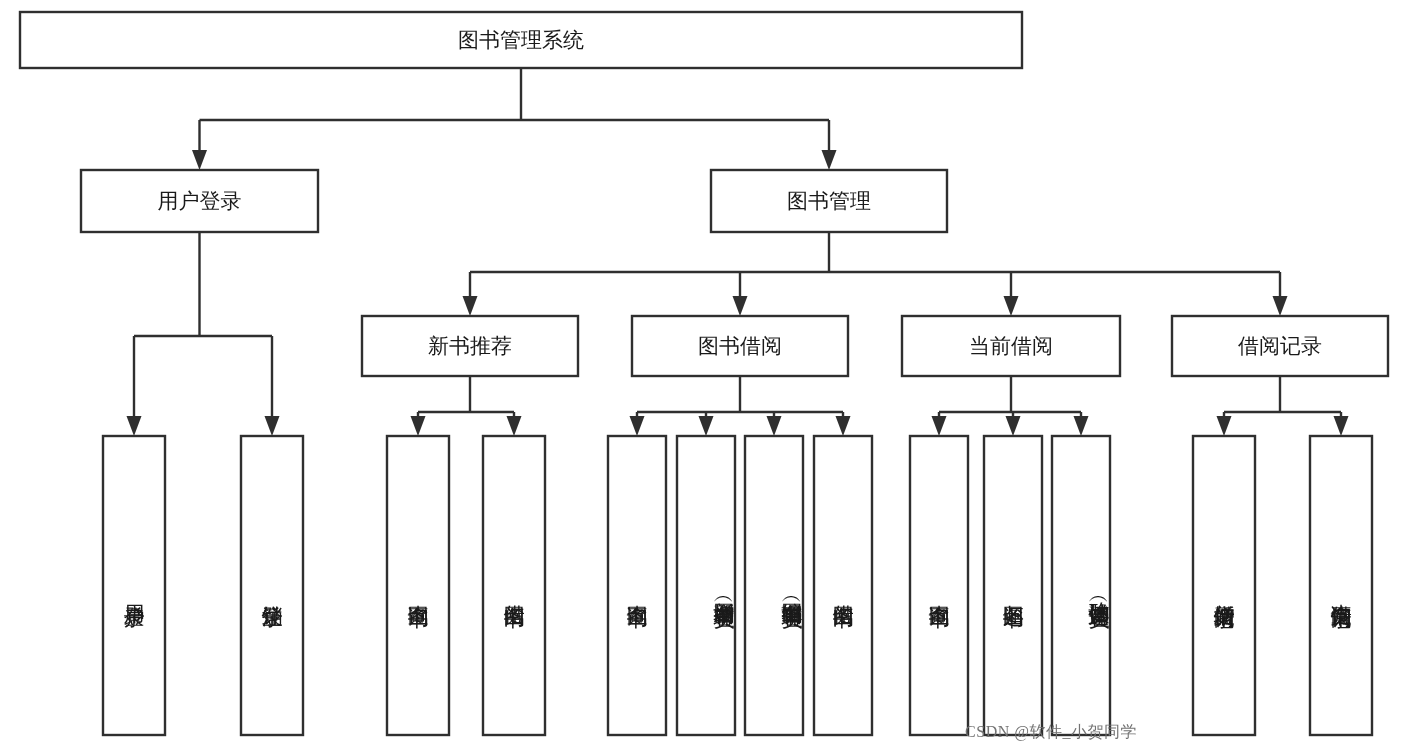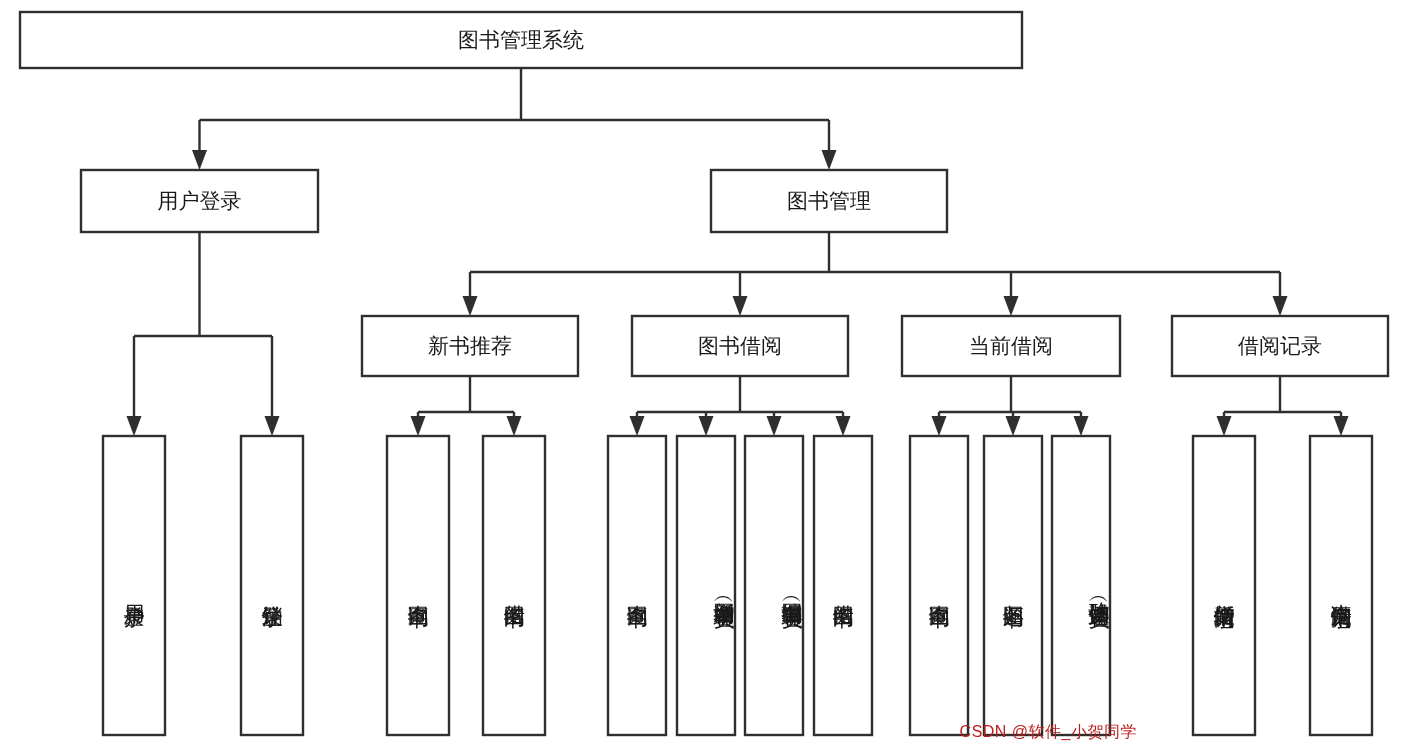--- a/index.html
+++ b/index.html
@@ -61,23 +61,23 @@
     display: flex;
     align-items: flex-start;
     justify-content: center;
     white-space: nowrap;
     pointer-events: none;
   }
   .watermark {
     position: absolute;
     right: 8px;
     bottom: 4px;
-    font-family: Liberation Sans, sans-serif;
+    font-family: Liberation Serif, serif;
     font-size: 16px;
-    color: #b91c1c;
+    color: #737373;
     letter-spacing: 0.5px;
     white-space: nowrap;
   }
 </style>
 </head>
 <body>
 
 <div id="diagram-root">
 
   <svg id="flowchart" viewBox="0 0 1405 747">

